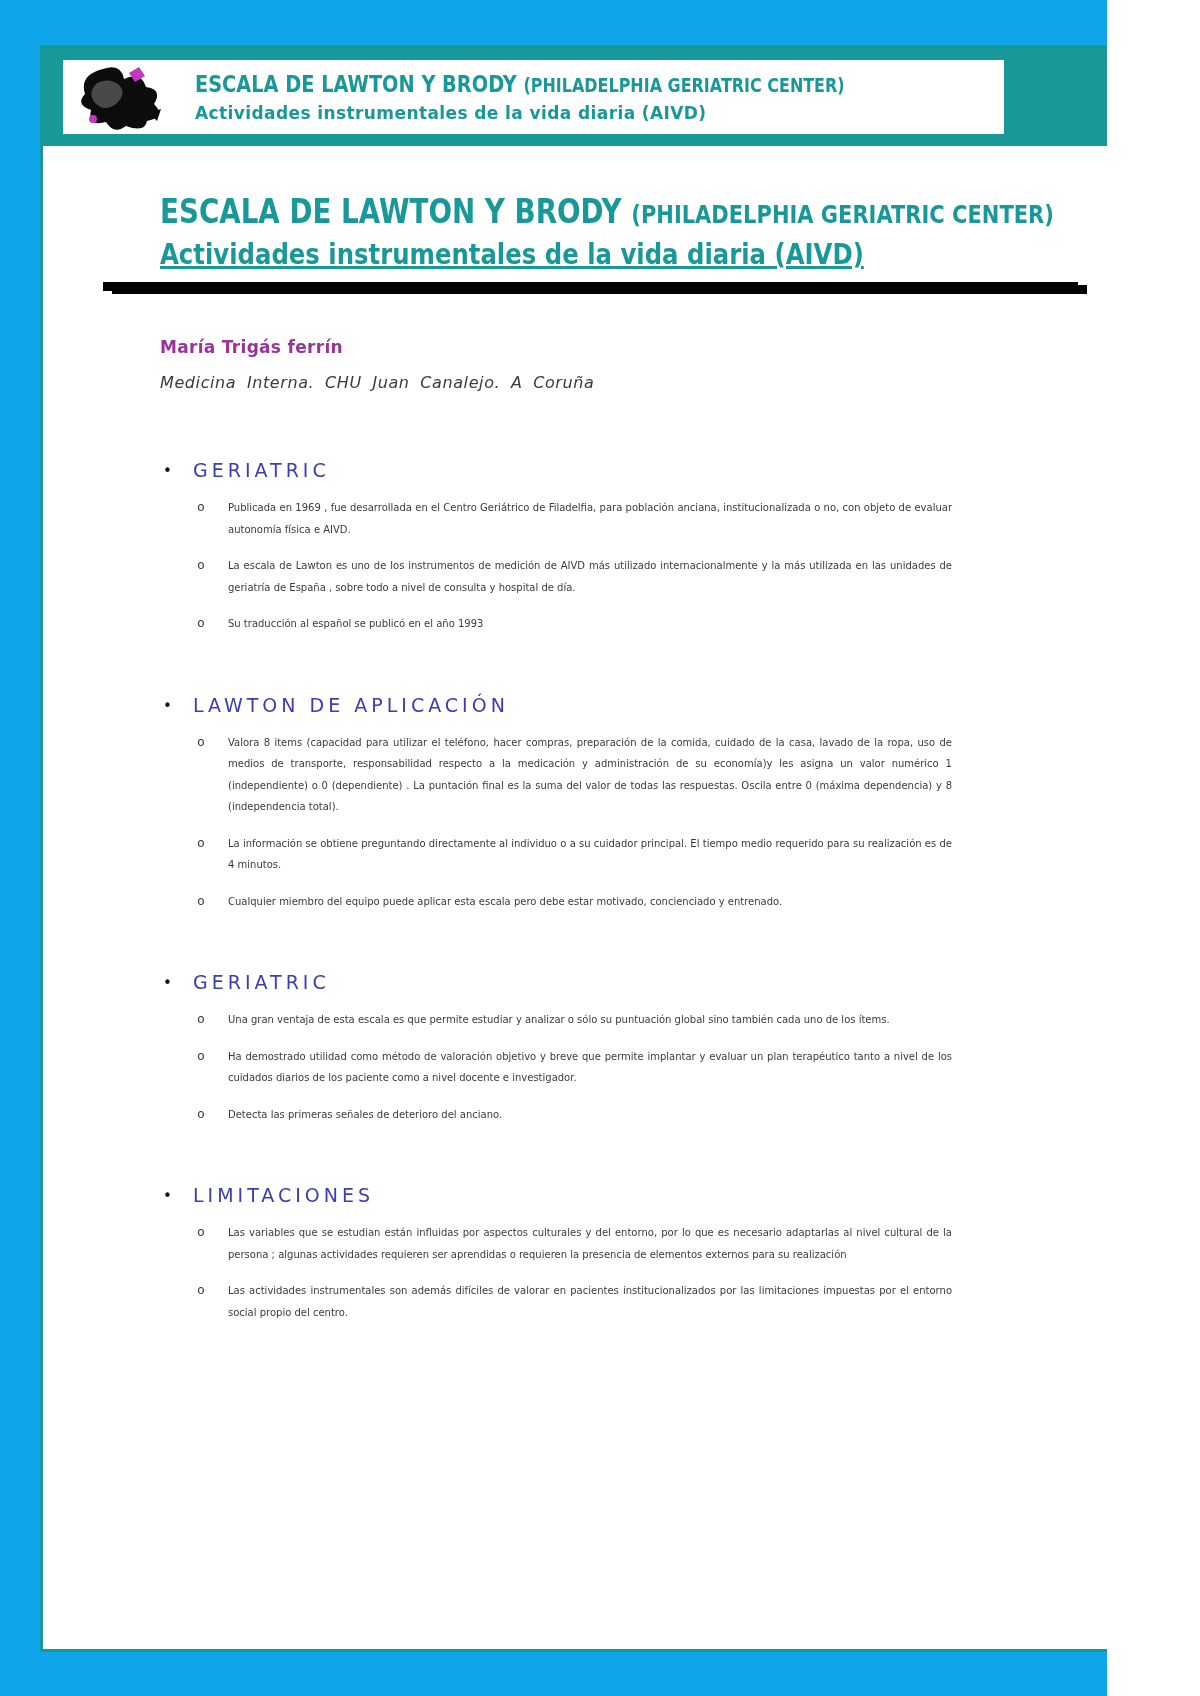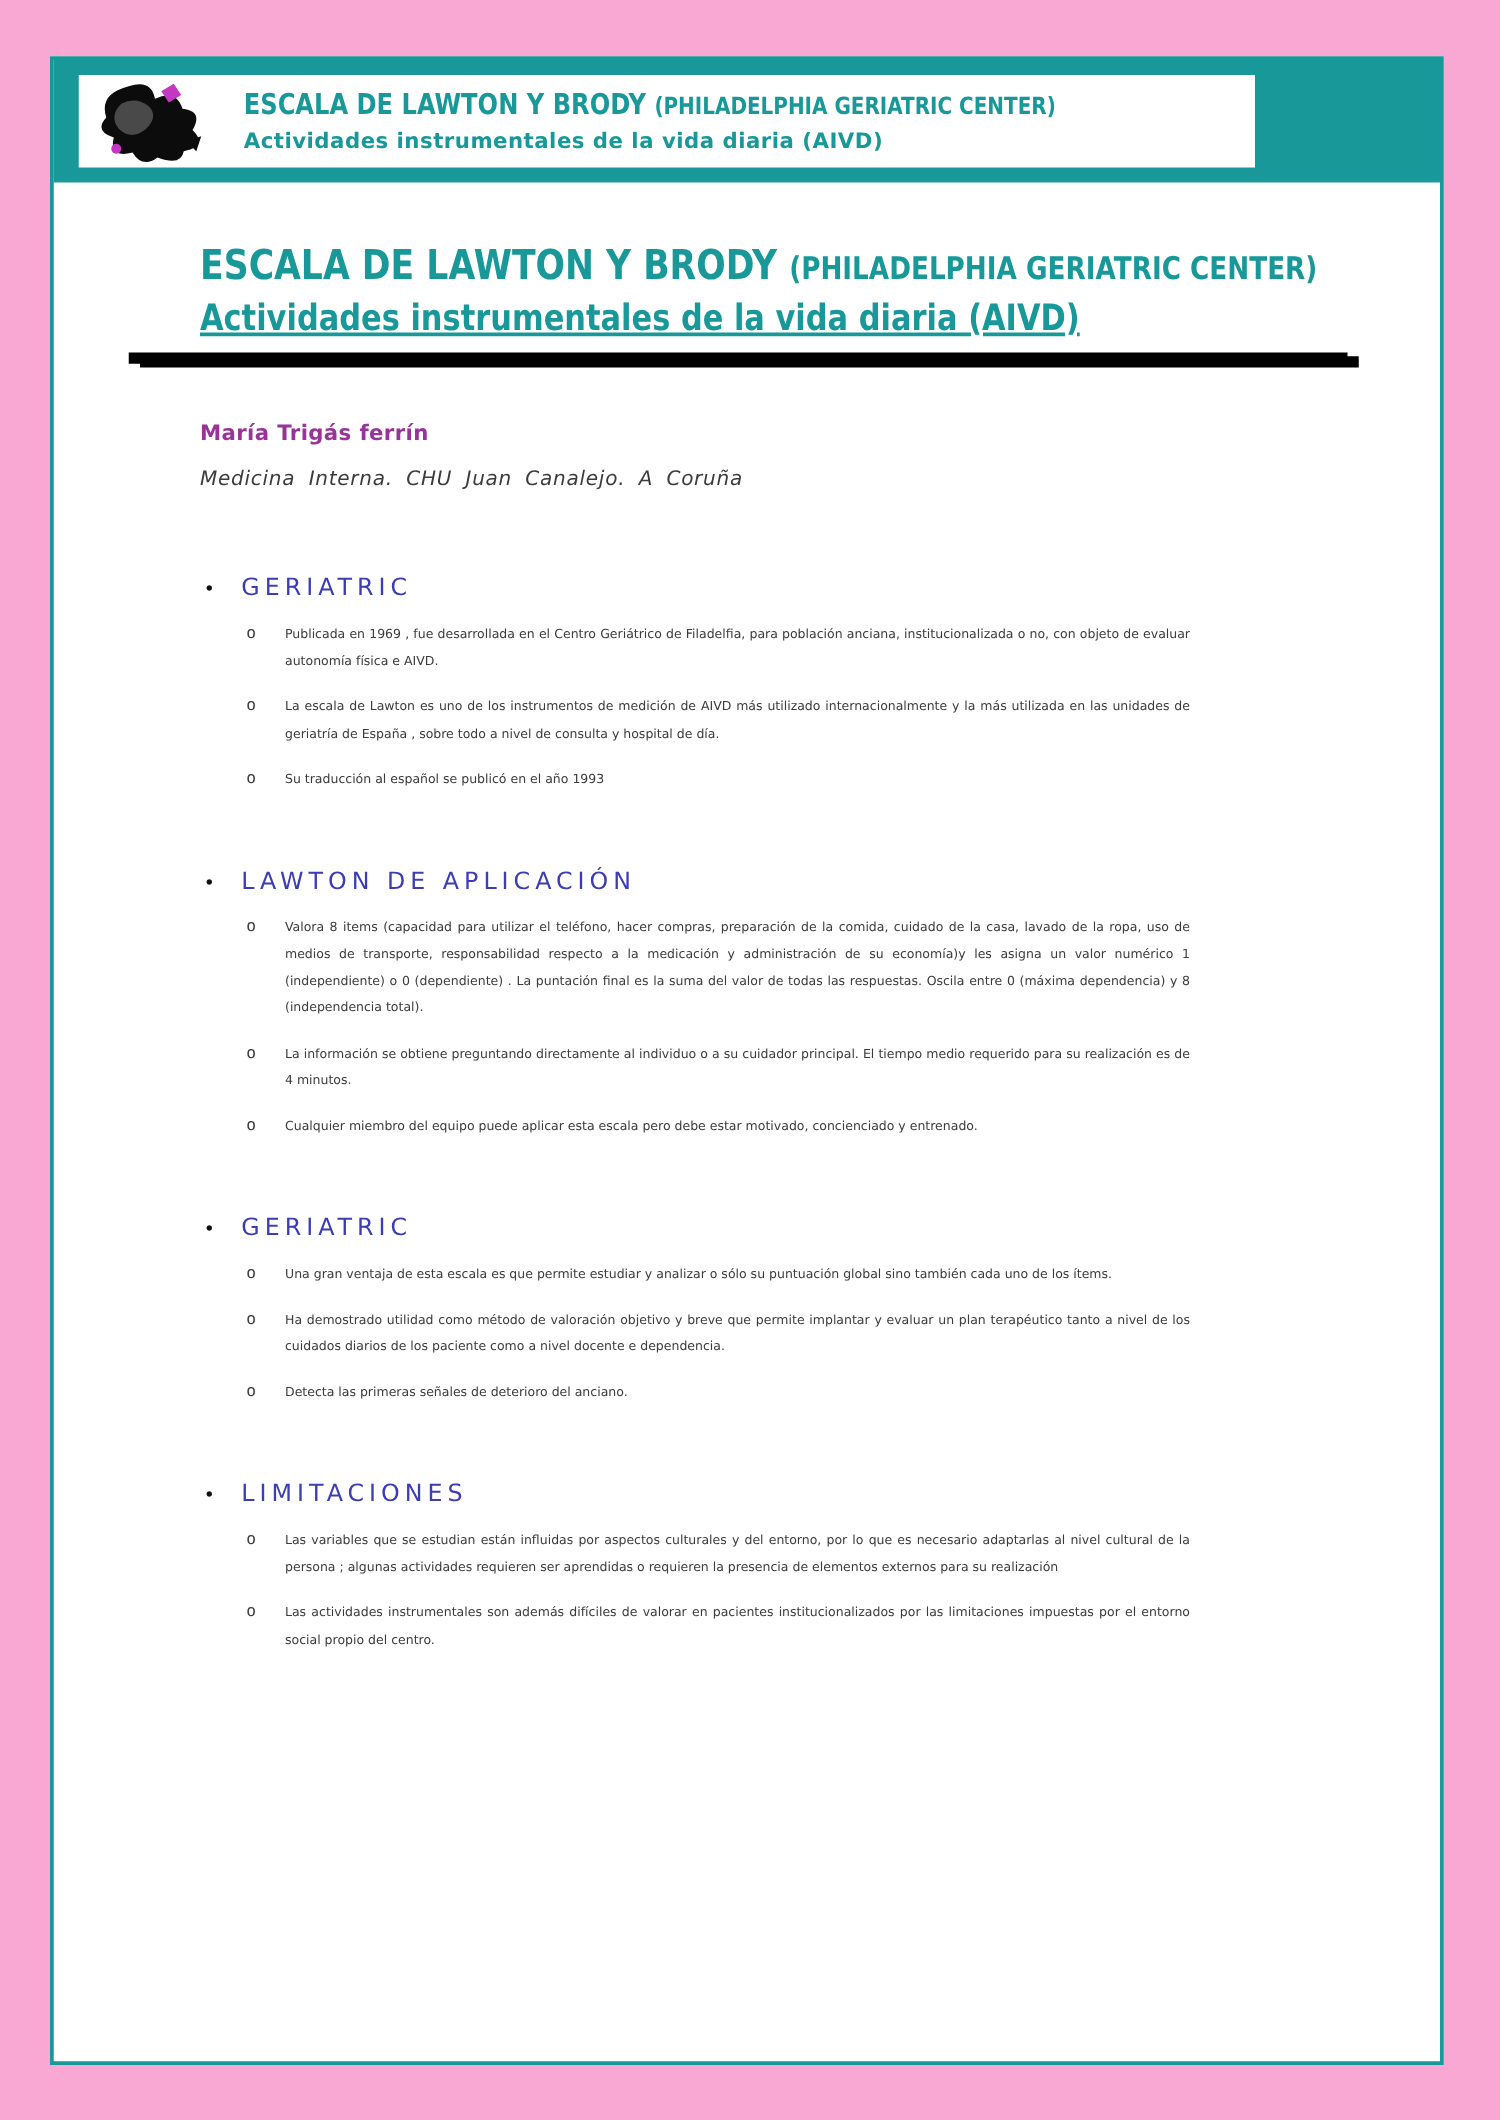--- a/index.html
+++ b/index.html
@@ -1,20 +1,20 @@
 <!DOCTYPE html>
 <html><head>
 <meta charset="utf-8">
 <style>
   html, body { margin: 0; padding: 0; background: #ffffff; }
   .page {
     position: relative;
-    width: 1200px;
+    width: 1107px;
     height: 1696px;
-    background: #f9a8d4;
+    background: #0ea5e9;
     font-family: "DejaVu Sans", "Liberation Sans", sans-serif;
     color: #3b3b3b;
     overflow: hidden;
   }
   .frame {
     position: absolute;
     left: 40px;
     top: 45px;
     width: 1115px;
     height: 1607px;
@@ -214,21 +214,21 @@
         <div class="section-heading">
           <span class="bullet">•</span>
           <span>GERIATRIC</span>
         </div>
         <div class="item">
           <span class="marker">o</span>
           <div class="item-text">Una gran ventaja de esta escala es que permite estudiar y analizar o sólo su puntuación global sino también cada uno de los ítems.</div>
         </div>
         <div class="item">
           <span class="marker">o</span>
-          <div class="item-text">Ha demostrado utilidad como método de valoración objetivo y breve que permite implantar y evaluar un plan terapéutico tanto a nivel de los cuidados diarios de los paciente como a nivel docente e dependencia.</div>
+          <div class="item-text">Ha demostrado utilidad como método de valoración objetivo y breve que permite implantar y evaluar un plan terapéutico tanto a nivel de los cuidados diarios de los paciente como a nivel docente e investigador.</div>
         </div>
         <div class="item">
           <span class="marker">o</span>
           <div class="item-text">Detecta las primeras señales de deterioro del anciano.</div>
         </div>
       </div>
 
       <div class="section">
         <div class="section-heading">
           <span class="bullet">•</span>

